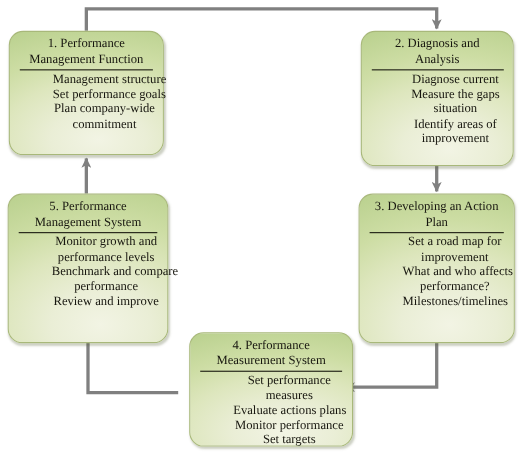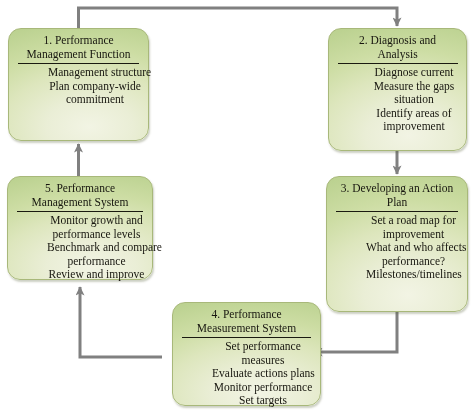--- a/index.html
+++ b/index.html
@@ -62,21 +62,21 @@
   .node-body div {
     white-space: nowrap;
     margin-left: 33px;
   }
 
   
   #node-1 { left: 8px;   top: 28px;  width: 141px; height: 113px; }
   #node-2 { left: 328px; top: 28px;  width: 139px; height: 123px; }
   #node-3 { left: 326px; top: 176px; width: 142px; height: 136px; }
   #node-4 { left: 172px; top: 302px; width: 149px; height: 104px; }
-  #node-5 { left: 7px;   top: 176px; width: 146px; height: 104px; }
+  #node-5 { left: 7px;   top: 176px; width: 146px; height: 136px; }
 </style>
 </head>
 <body>
 
 <div id="diagram">
 
   <svg id="arrow-layer" viewBox="0 0 472 412" width="472" height="412" xmlns="http://www.w3.org/2000/svg">
     <defs>
       <marker id="arrowhead" markerWidth="10" markerHeight="9" refX="8.6" refY="4.5" orient="auto" markerUnits="userSpaceOnUse">
         <path d="M0,0 L9.4,4.5 L0,9 L2.4,4.5 Z" fill="#808080"></path>
@@ -104,20 +104,21 @@
     </g>
   </svg>
 
   <div class="node" id="node-1">
     <div class="node-title">
       <div>1. Performance</div>
       <div>Management Function</div>
     </div>
     <div class="node-body">
       <div>Management structure</div>
+      <div>Set performance goals</div>
       <div>Plan company-wide</div>
       <div>commitment</div>
     </div>
   </div>
 
   <div class="node" id="node-2">
     <div class="node-title">
       <div>2. Diagnosis and</div>
       <div>Analysis</div>
     </div>

